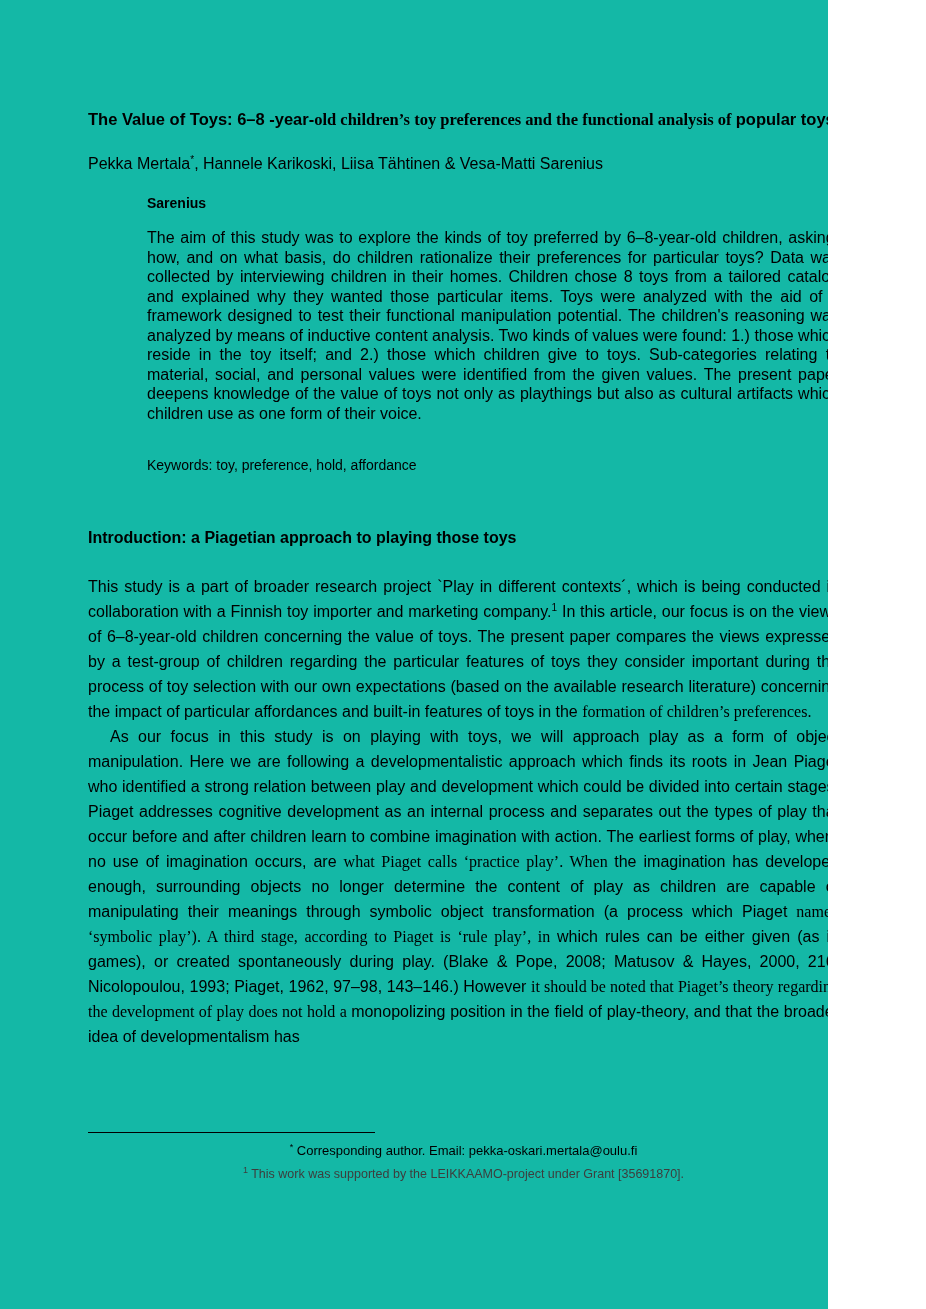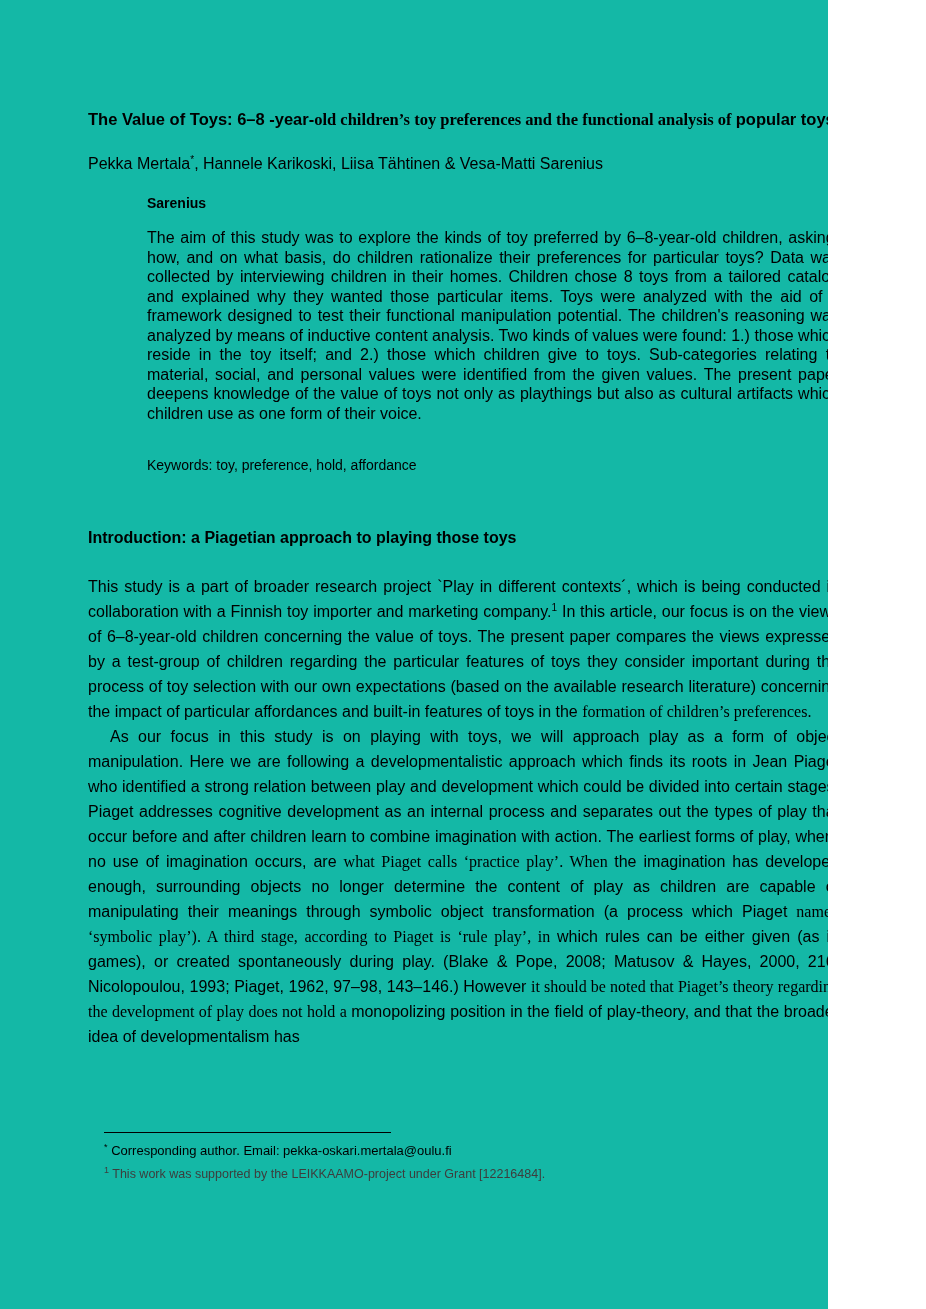--- a/index.html
+++ b/index.html
@@ -72,23 +72,24 @@
     margin: 0;
     font-size: 16px;
     line-height: 25px;
     text-align: justify;
   }
   .p-first { margin-top: 23px; }
   .p-indent { text-indent: 22px; }
 
   .footnotes {
     position: absolute;
-    left: 104px;
+    left: 88px;
     top: 1132px;
     width: 751px;
+    text-align: center;
   }
   .fn-rule {
     width: 287px;
     height: 0;
     border-top: 1px solid #000000;
   }
   .fn {
     margin: 8px 0 0 0;
     font-size: 13px;
     line-height: 19px;
@@ -125,15 +126,15 @@
 
     <p class="p p-first"><span>This study is a part of broader research project `Play in different contexts´, which is being conducted in collaboration with a Finnish toy importer and marketing company.</span><sup>1</sup><span> In this article, our focus is on the views of 6–8-year-old children concerning the value of toys. The present paper compares the views expressed by a test-group of children regarding the particular features of toys they consider important during the process of toy selection with our own expectations (based on the available research literature) concerning the impact of particular affordances and built-in features of toys in the </span><span class="serif">formation of children’s preferences.</span></p>
 
     <p class="p p-indent"><span>As our focus in this study is on playing with toys, we will approach play as a form of object manipulation. Here we are following a developmentalistic approach which finds its roots in Jean Piaget who identified a strong relation between play and development which could be divided into certain stages. Piaget addresses cognitive development as an internal process and separates out the types of play that occur before and after children learn to combine imagination with action. The earliest forms of play, where no use of imagination occurs, are </span><span class="serif">what Piaget calls ‘practice play’. When </span><span>the imagination has developed enough, surrounding objects no longer determine the content of play as children are capable of manipulating their meanings through symbolic object transformation (a process which Piaget </span><span class="serif">named ‘symbolic play’). A third stage, according to Piaget is ‘rule play’, in </span><span>which rules can be either given (as in games), or created spontaneously during play. (Blake &amp; Pope, 2008; Matusov &amp; Hayes, 2000, 216; Nicolopoulou, 1993; Piaget, 1962, 97–98, 143–146.) However </span><span class="serif">it should be noted that Piaget’s theory regarding the development of play does not hold a </span><span>monopolizing position in the field of play-theory, and that the broader idea of developmentalism has</span></p>
 
   </div>
 
   <div class="footnotes">
     <div class="fn-rule"></div>
     <p class="fn fn1"><sup>*</sup><span> Corresponding author. Email: pekka-oskari.mertala@oulu.fi</span></p>
-    <p class="fn fn2"><sup>1</sup><span> This work was supported by the LEIKKAAMO-project under Grant [12216484].</span></p>
+    <p class="fn fn2"><sup>1</sup><span> This work was supported by the LEIKKAAMO-project under Grant [35691870].</span></p>
   </div>
 </div>
 
 </body></html>

